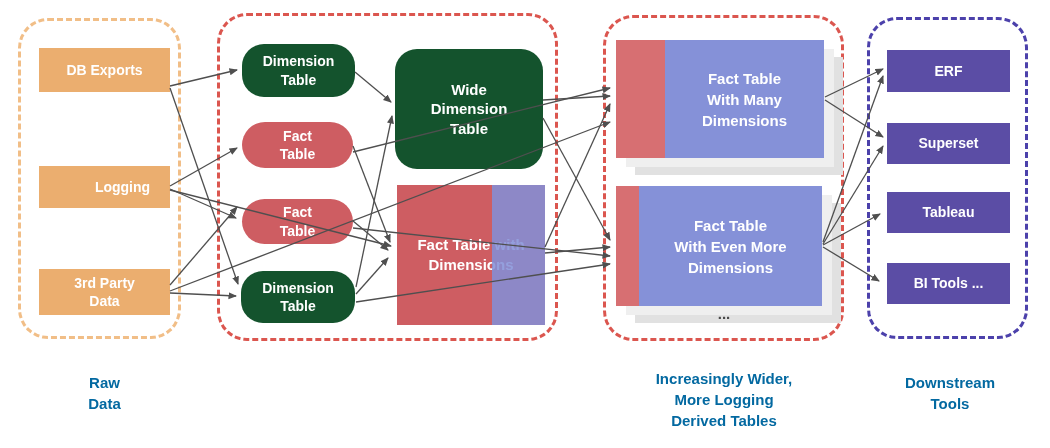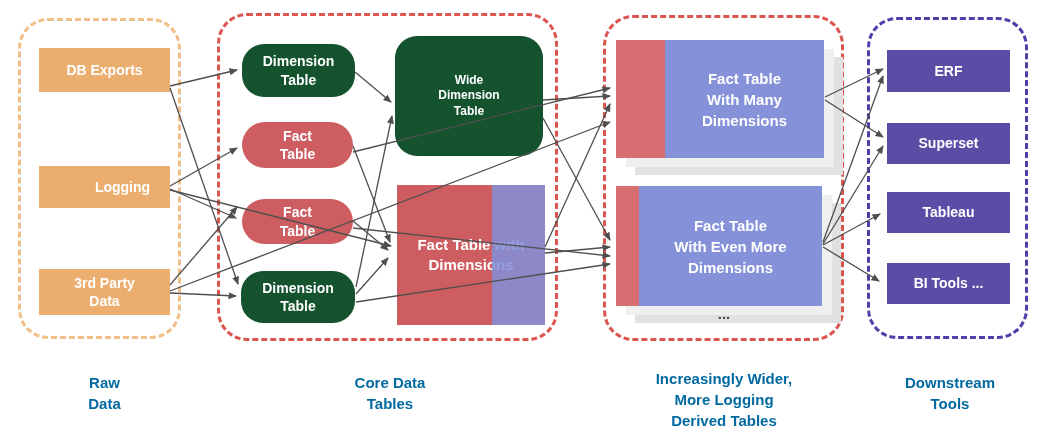--- a/index.html
+++ b/index.html
@@ -20,21 +20,21 @@
   .red    { background:#CE5D62;border-radius:23px; }
   .purple { background:#5B4DA5; }
 
   .n-db      { left:39px;  top:48px;  width:131px; height:44px; }
   .n-logging { left:39px;  top:166px; width:131px; height:42px;padding-left:36px; }
   .n-third   { left:39px;  top:269px; width:131px; height:46px; }
   .n-dim1    { left:242px; top:44px;  width:113px; height:53px; }
   .n-fact1   { left:242px; top:122px; width:111px; height:46px; }
   .n-fact2   { left:242px; top:199px; width:111px; height:45px; }
   .n-dim2    { left:241px; top:271px; width:114px; height:52px; }
-  .n-widedim { left:395px; top:36px;  width:148px; height:120px; font-size:12px; }
+  .n-widedim { left:395px; top:49px;  width:148px; height:120px; font-size:15px; }
 
   .n-factdims { left:397px; top:185px; width:148px; height:140px; position:absolute; }
   .n-factdims .fd-base { position:absolute; inset:0; background:#CE5D62; }
   .n-factdims .fd-text { position:absolute; inset:0; display:flex; align-items:center; justify-content:center;
                          color:#fff; font-weight:bold; font-size:15px; line-height:1.35;
                          text-align:center; white-space:pre-line; z-index:1; }
   .n-factdims .fd-overlay { position:absolute; top:0; right:0; width:53px; height:100%;
                             background:rgba(130,143,215,0.86); z-index:2; }
 
   .stack { position:absolute; }
@@ -125,22 +125,20 @@
 
   <div class="ellipsis">...</div>
 
   <div class="node purple n-erf">ERF</div>
   <div class="node purple n-superset">Superset</div>
   <div class="node purple n-tableau">Tableau</div>
   <div class="node purple n-bitools">BI Tools ...</div>
 
   <div class="section-label lb-raw">Raw
 Data</div>
-  <div class="section-label lb-core">Core Data
-Tables</div>
   <div class="section-label lb-derived">Increasingly Wider,
 More Logging
 Derived Tables</div>
   <div class="section-label lb-tools">Downstream
 Tools</div>
 
   <svg id="edges" width="1050" height="448">
     <defs>
       <marker id="ah" markerWidth="9" markerHeight="8" refX="7.5" refY="3.5" orient="auto" markerUnits="userSpaceOnUse">
         <path d="M0,0 L8.5,3.5 L0,7 Z" fill="#4F4F4F"></path>

